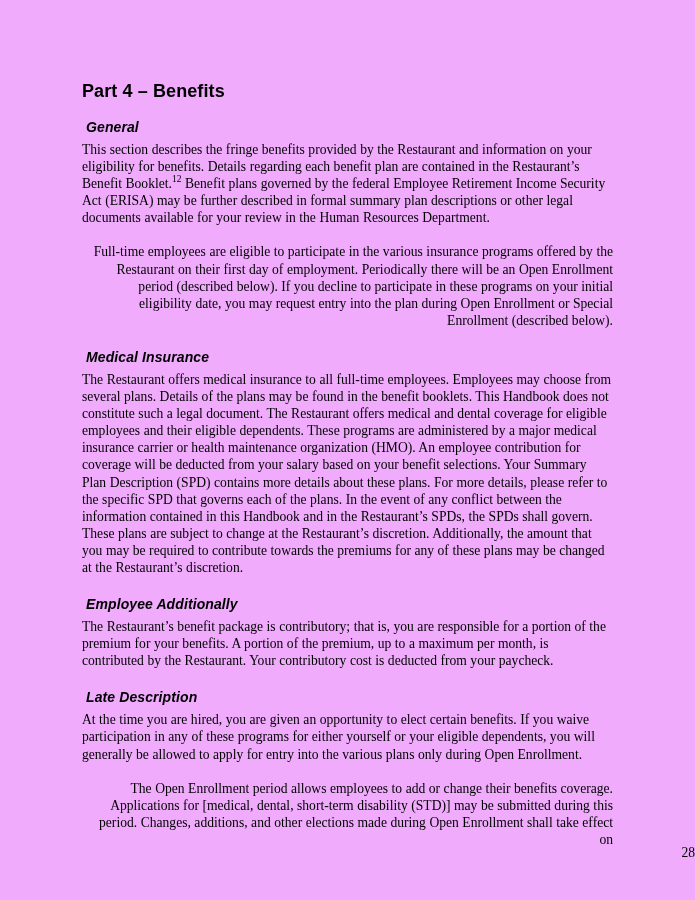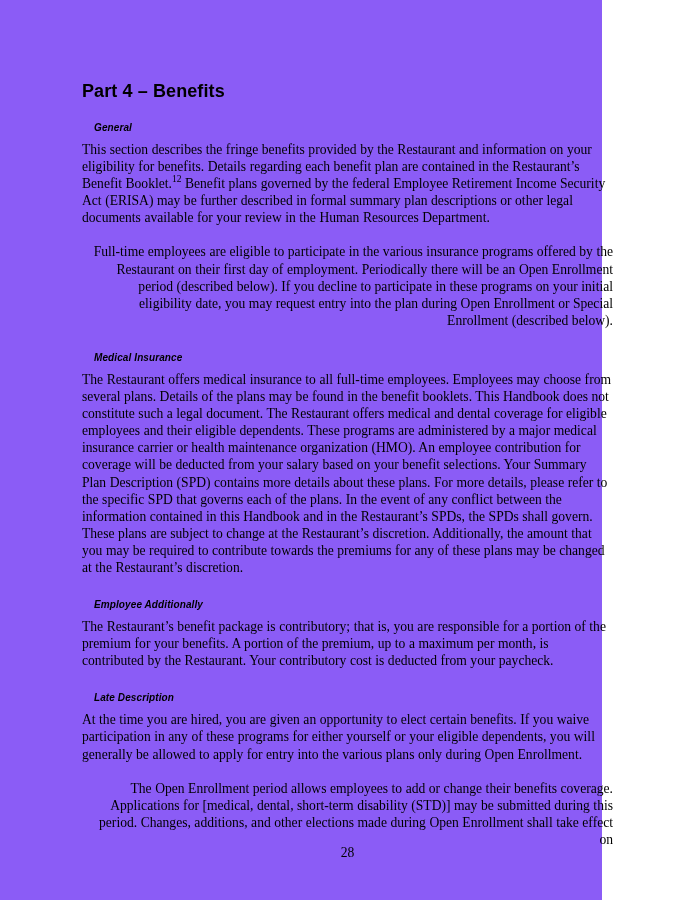--- a/index.html
+++ b/index.html
@@ -11,23 +11,23 @@
     width: 695px;
     height: 900px;
     position: relative;
     font-family: "Liberation Serif", "DejaVu Serif", serif;
     color: #000000;
     -webkit-font-smoothing: antialiased;
   }
   .page {
     position: absolute;
     left: 0; top: 0;
-    width: 602px;
+    width: 695px;
     height: 900px;
-    background: #8b5cf6;
+    background: #f0abfc;
     box-sizing: border-box;
   }
   .content {
     position: absolute;
     left: 82px;
     top: 80px;
     width: 531px;
   }
   h1.part-title {
     font-family: "Liberation Sans", "DejaVu Sans", sans-serif;
@@ -35,23 +35,23 @@
     font-style: normal;
     font-size: 18px;
     line-height: 22px;
     margin: 0 0 16px 0;
     letter-spacing: 0.1px;
   }
   h2.section-heading {
     font-family: "Liberation Sans", "DejaVu Sans", sans-serif;
     font-weight: bold;
     font-style: italic;
-    font-size: 10px;
+    font-size: 14px;
     line-height: 19px;
-    margin: 0 0 4px 12px;
+    margin: 0 0 4px 4px;
     letter-spacing: 0.1px;
   }
   h2.section-heading.spaced {
     margin-top: 19px;
   }
   p.body-text {
     font-family: Liberation Serif, serif;
     font-size: 13.6px;
     line-height: 17.1px;
     margin: 0 0 0 0;
@@ -89,21 +89,21 @@
   p.footnote-text sup {
     font-size: 7.6px;
     vertical-align: super;
     line-height: 0;
   }
   .page-number {
     position: absolute;
     left: 0;
     top: 845px;
     width: 695px;
-    text-align: center;
+    text-align: right;
     font-family: "Liberation Serif", "DejaVu Serif", serif;
     font-size: 13.6px;
     line-height: 16px;
   }
 </style>
 </head>
 <body>
 
 <div class="page">
 

